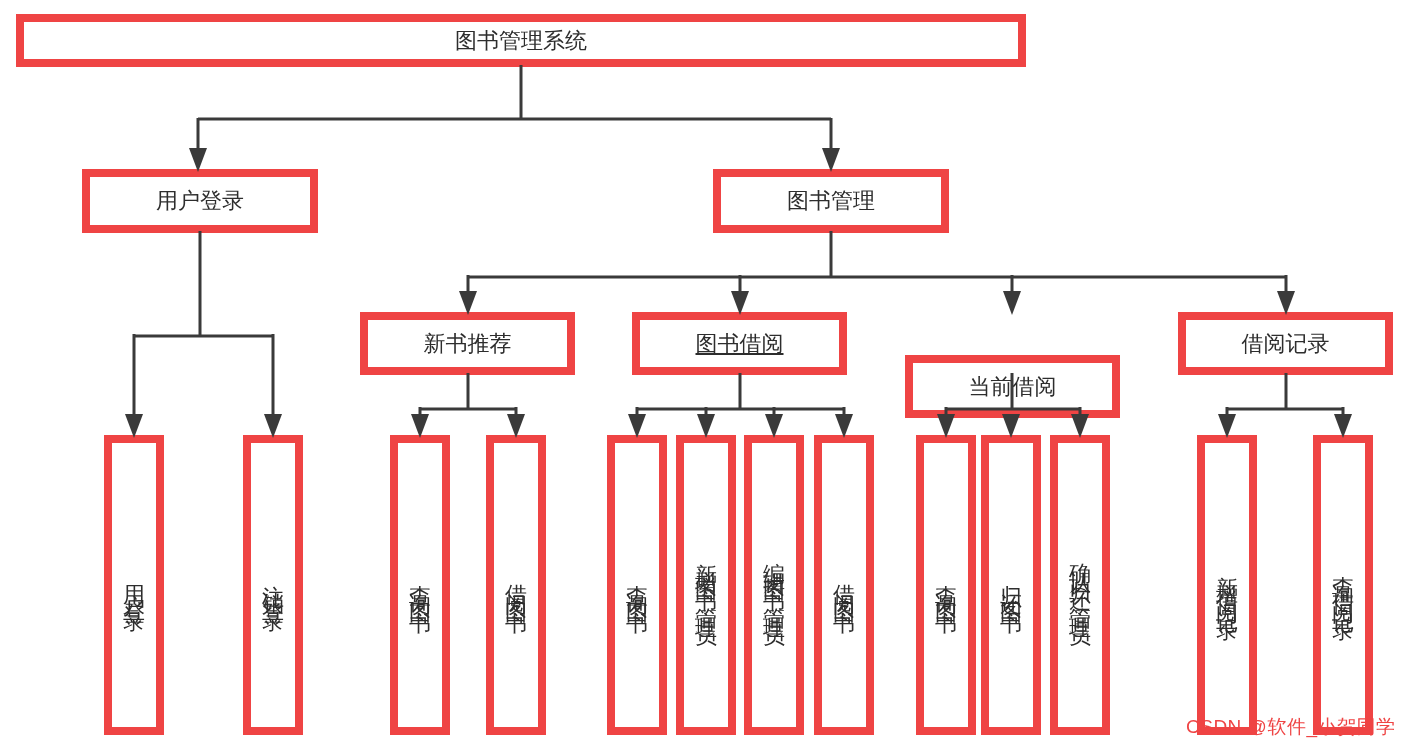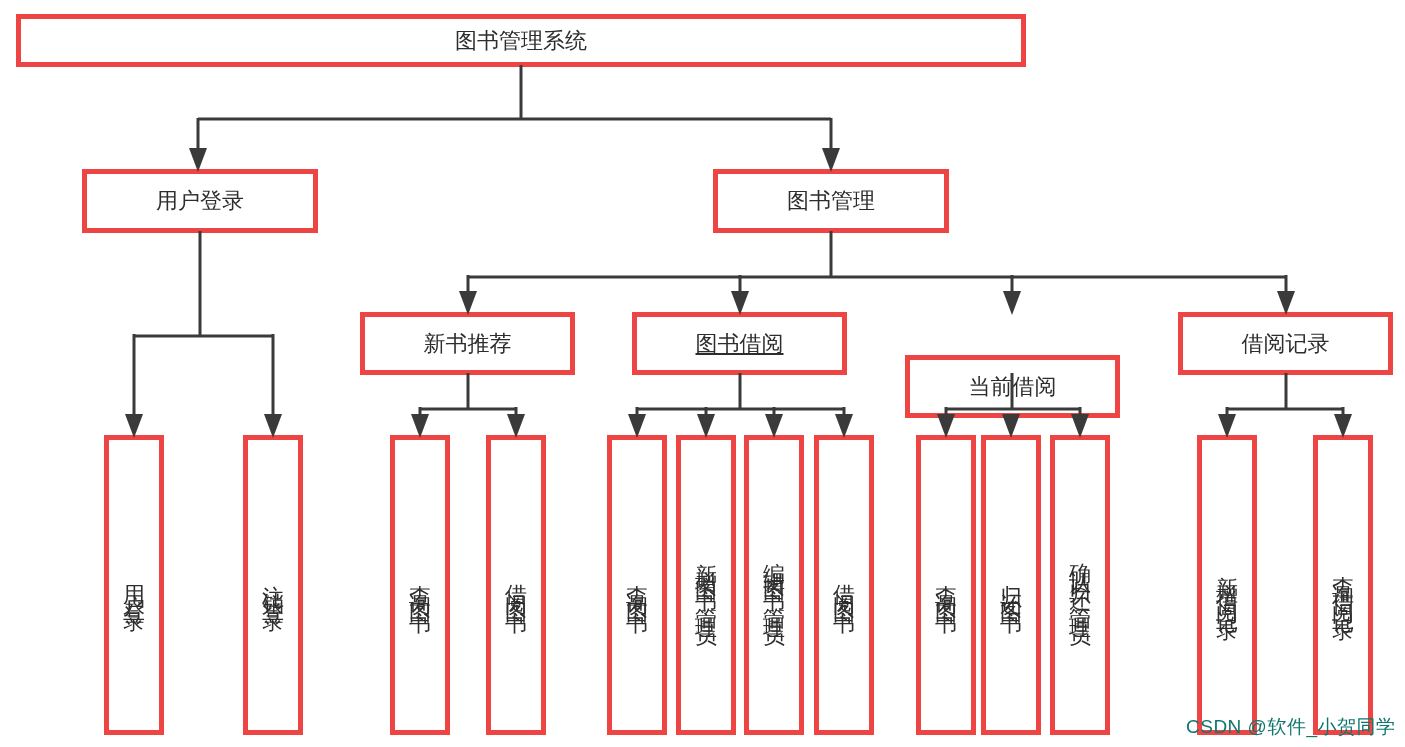--- a/index.html
+++ b/index.html
@@ -13,21 +13,21 @@
   }
   .connectors {
     position: absolute;
     left: 0; top: 0;
     z-index: 3;
     pointer-events: none;
   }
   .box {
     position: absolute;
     box-sizing: border-box;
-    border: 5px solid #ef4444;
+    border: 8px solid #ef4444;
     background: #ffffff;
     display: flex;
     align-items: center;
     justify-content: center;
     color: #2d2d2d;
     font-size: 22px;
     z-index: 2;
     text-align: center;
   }
   .root  { left: 16px;  top: 14px;  width: 1010px; height: 53px; }
@@ -58,21 +58,21 @@
     line-height: 1;
     font-size: 22px;
     color: #2d2d2d;
   }
   .watermark {
     position: absolute;
     left: 1186px;
     top: 714px;
     z-index: 4;
     font-size: 19px;
-    color: #0f766e;
+    color: #ef4444;
     letter-spacing: 0.5px;
     white-space: nowrap;
   }
 </style>
 </head>
 <body>
 
 <div class="canvas">
 
   <svg class="connectors" width="1405" height="747" viewBox="0 0 1405 747">

